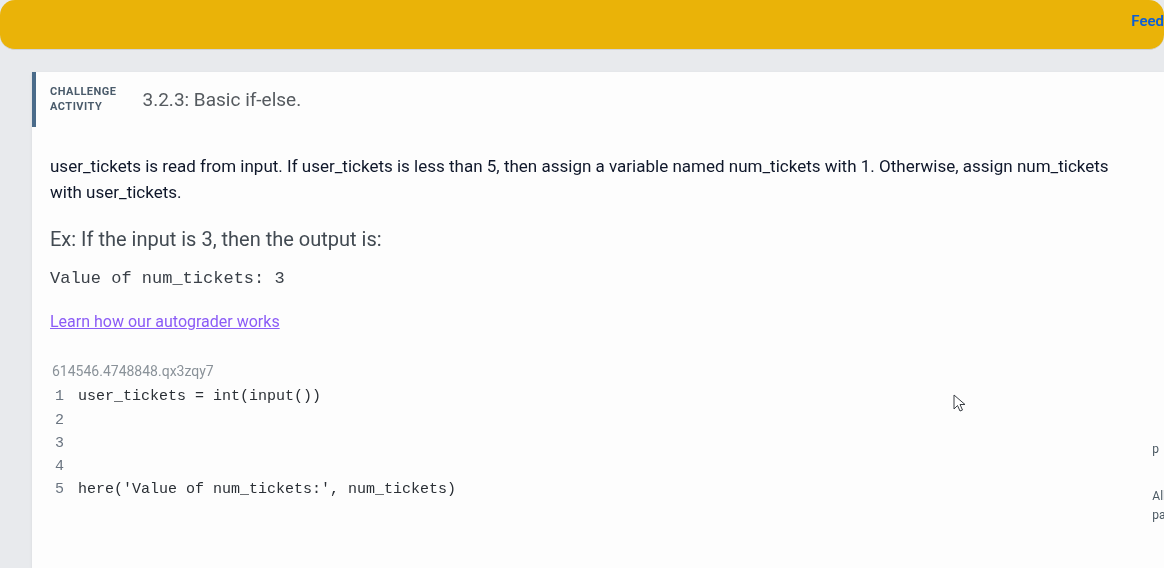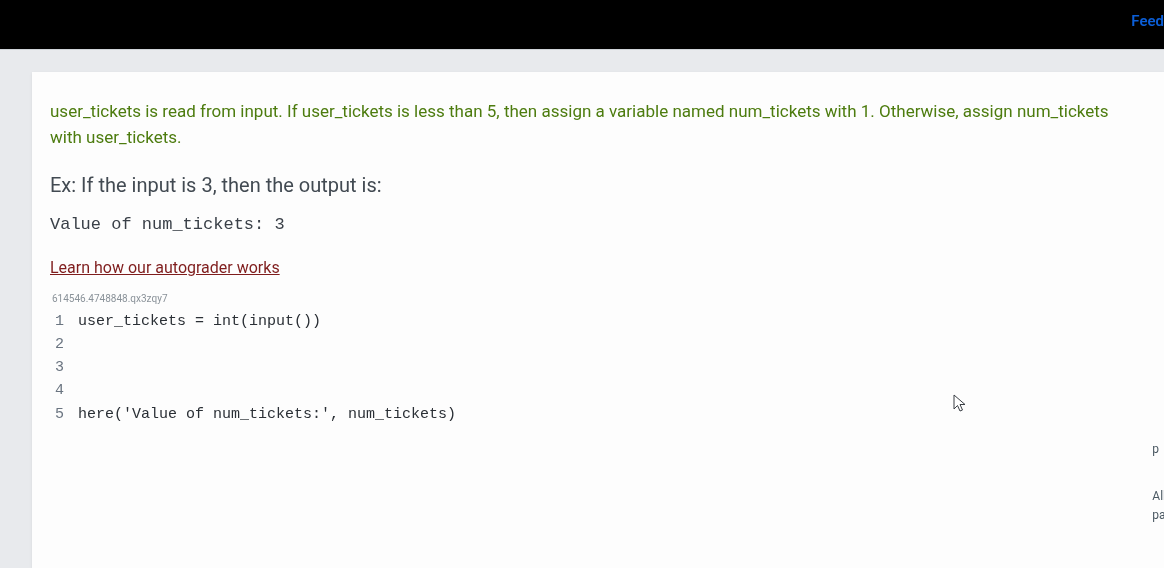--- a/index.html
+++ b/index.html
@@ -9,25 +9,26 @@
     }
     body {
       font-family: -apple-system, BlinkMacSystemFont, "Segoe UI", Roboto, Helvetica, Arial, sans-serif;
       background: #e8eaed;
       width: 1164px;
       height: 568px;
       overflow: hidden;
       position: relative;
     }
     .top-bar {
-      background: #000000;
+      background: #eab308;
       height: 50px;
       width: 100%;
       border-bottom: 1px solid #d0d4d9;
       position: relative;
+      border-radius: 15px;
     }
     .feedback-link {
       position: absolute;
       right: 0;
       top: 12px;
       color: #0b5ed7;
       font-weight: 600;
       font-size: 15px;
       cursor: pointer;
       padding-right: 0;
@@ -61,50 +62,51 @@
       align-items: center;
       padding: 14px 10px;
       color: #555a5f;
       font-size: 19px;
       font-weight: 400;
     }
     .content-body {
       padding: 26px 26px 10px 18px;
     }
     .prompt-text {
-      color: #4d7c0f;
+      color: #0f172a;
       font-size: 17px;
       line-height: 1.55;
       margin-bottom: 22px;
       font-weight: 400;
     }
     .example-label {
       color: #424a52;
       font-size: 20px;
       margin-bottom: 18px;
     }
     .example-output {
       font-family: "Courier New", Courier, monospace;
       font-size: 17px;
       color: #3a4048;
       margin-bottom: 24px;
     }
     .autograder-link {
-      color: #7f1d1d;
+      color: #8b5cf6;
       font-size: 16px;
       text-decoration: underline;
       cursor: pointer;
       display: inline-block;
       margin-bottom: 16px;
     }
     .hash-id {
       color: #8a9299;
-      font-size: 10px;
+      font-size: 14px;
       margin-bottom: 6px;
       padding-left: 2px;
+      margin-top: 16px;
     }
     .code-editor {
       font-family: "Courier New", Courier, monospace;
       font-size: 15px;
       color: #2a2f35;
     }
     .code-line {
       display: flex;
       align-items: baseline;
       line-height: 1.55;
@@ -139,20 +141,27 @@
     }
   </style>
 </head>
 <body>
 
 <div class="top-bar">
   <span class="feedback-link">Feed</span>
 </div>
 
 <div class="main-panel">
+  <div class="activity-header">
+    <div class="activity-badge">
+      <span>CHALLENGE</span>
+      <span>ACTIVITY</span>
+    </div>
+    <div class="activity-title">3.2.3: Basic if-else.</div>
+  </div>
 
   <div class="content-body">
     <p class="prompt-text">user_tickets is read from input. If user_tickets is less than 5, then assign a variable named num_tickets with 1. Otherwise, assign num_tickets with user_tickets.</p>
     <p class="example-label">Ex: If the input is 3, then the output is:</p>
     <p class="example-output">Value of num_tickets: 3</p>
     <a class="autograder-link">Learn how our autograder works</a>
     <div class="hash-id">614546.4748848.qx3zqy7</div>
 
     <div class="code-editor">
       <div class="code-line">

